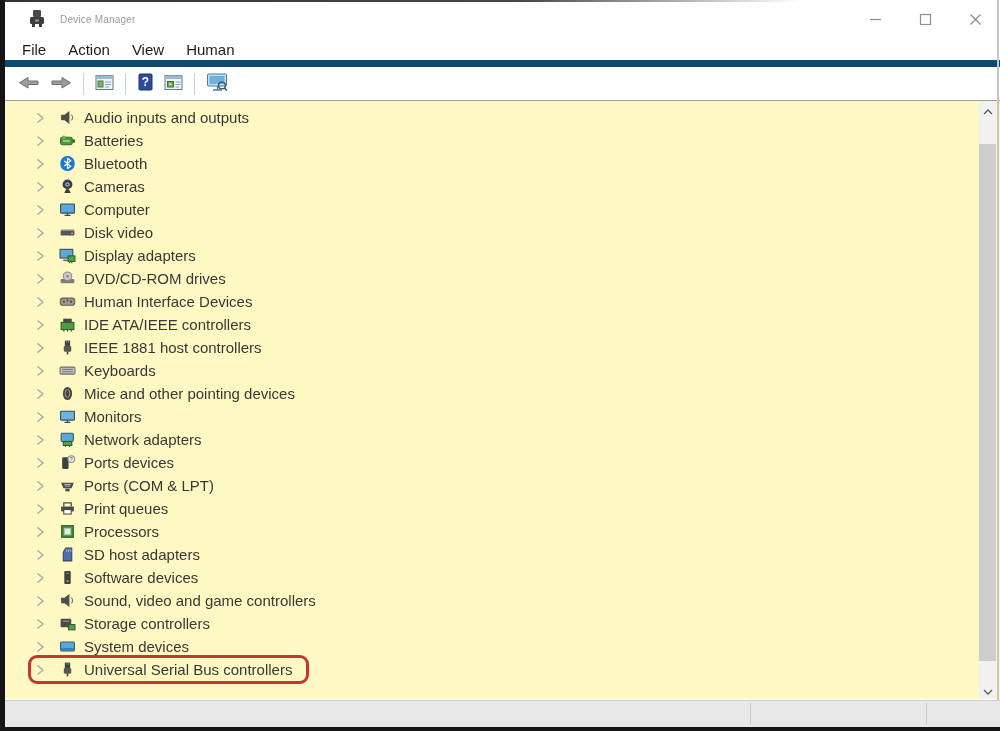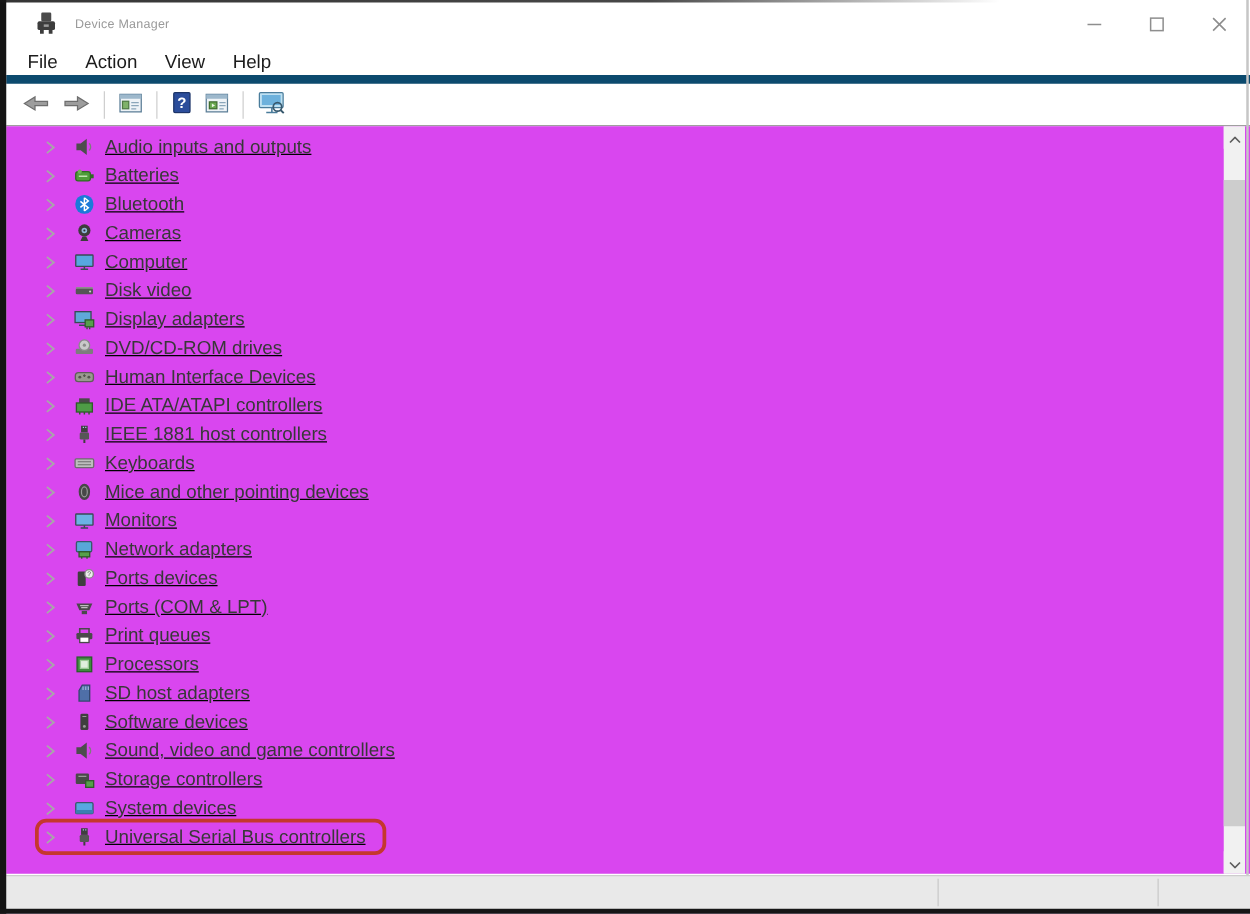--- a/index.html
+++ b/index.html
@@ -28,21 +28,21 @@
   
   .menubar { height:29px; display:flex; align-items:center; padding-left:6px; border-bottom:7px solid #0c4a6e; }
   .menu-item { font-size:15px; color:#1c1c1c; padding:3px 11px; }
 
   
   .toolbar { height:34px; display:flex; align-items:center; padding-left:8px; border-bottom:1px solid #9f9f9f; }
   .tb-btn { border:none; background:transparent; padding:2px 3px; margin:0 2px; display:flex; align-items:center; }
   .tb-sep { width:1px; height:22px; background:#cfcfcf; margin:0 6px; }
 
   
-  .tree { position:relative; height:598px; background:#d946ef; overflow:hidden;text-decoration:underline; }
+  .tree { position:relative; height:598px; background:#fef9c3; overflow:hidden; }
   .tree-rows { padding-top:5px; }
   .tree-row { position:relative; height:23px; display:flex; align-items:center; }
   .chevron { margin-left:31px; width:9px; height:12px; display:inline-flex; }
   .dev-icon { margin-left:13px; width:18px; height:18px; display:inline-flex; align-items:center; justify-content:center; }
   .dev-icon svg { width:17px; height:17px; }
   .row-label { margin-left:8px; font-size:15px; color:#383838; white-space:nowrap; }
   .hl-box { position:absolute; left:23px; top:-3px; width:281px; height:29px;
             border:3px solid #c5372e; border-radius:9px; pointer-events:none; }
 
   
@@ -98,21 +98,21 @@
               </svg>
             </span>
         </button>
       </div>
     </div>
 
     <div class="menubar" id="menubar">
         <span class="menu-item">File</span>
         <span class="menu-item">Action</span>
         <span class="menu-item">View</span>
-        <span class="menu-item">Help</span>
+        <span class="menu-item">Human</span>
       </div>
 
     <div class="toolbar" id="toolbar">
         <button class="tb-btn">
     <span><svg width="22" height="17" viewBox="0 0 22 17">
               <path d="M10 3.5v3.5h10v3.5H10V14l-8.5-5.25z" fill="#9d9d9d" stroke="#6e6e6e"></path>
             </svg></span>
   </button>
         <button class="tb-btn">
     <span><svg width="22" height="17" viewBox="0 0 22 17">
@@ -300,21 +300,21 @@
                 <polyline points="1.5,1.5 7,6 1.5,10.5" fill="none" stroke="#a8a8a8" stroke-width="1.4"></polyline>
               </svg>
             </span>
     <span class="dev-icon">
               <svg viewBox="0 0 16 16">
                 <rect x="4" y="2.5" width="8" height="4" fill="#4a4a4a"></rect>
                 <rect x="2" y="6" width="12" height="6.8" fill="#4e9c46" stroke="#2f5c2a"></rect>
                 <path d="M4.5 12.8v1.8M8 12.8v1.8M11.5 12.8v1.8" stroke="#2f5c2a" stroke-width="1.1"></path>
               </svg>
             </span>
-    <span class="row-label">IDE ATA/ATAPI controllers</span>
+    <span class="row-label">IDE ATA/IEEE controllers</span>
   </div>
           <div class="tree-row">
     <span class="chevron">
               <svg width="9" height="12" viewBox="0 0 9 12">
                 <polyline points="1.5,1.5 7,6 1.5,10.5" fill="none" stroke="#a8a8a8" stroke-width="1.4"></polyline>
               </svg>
             </span>
     <span class="dev-icon">
               <svg viewBox="0 0 16 16">
                 <rect x="5.5" y="1.5" width="5" height="5" fill="#3f3f3f"></rect>

